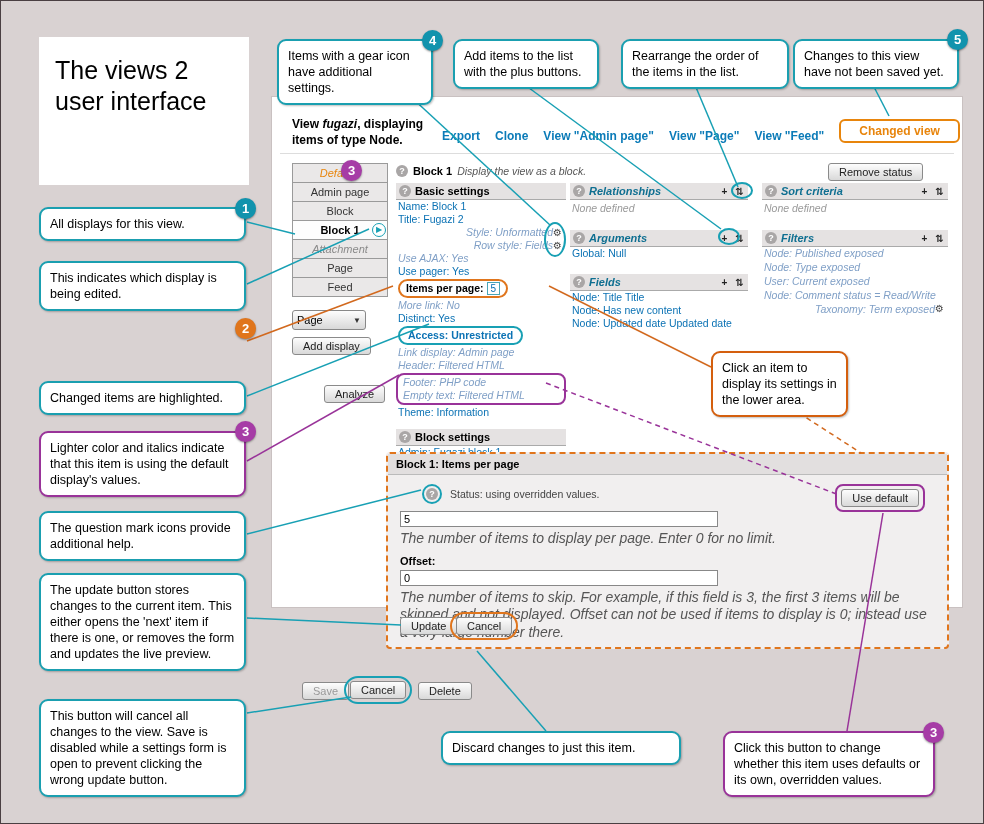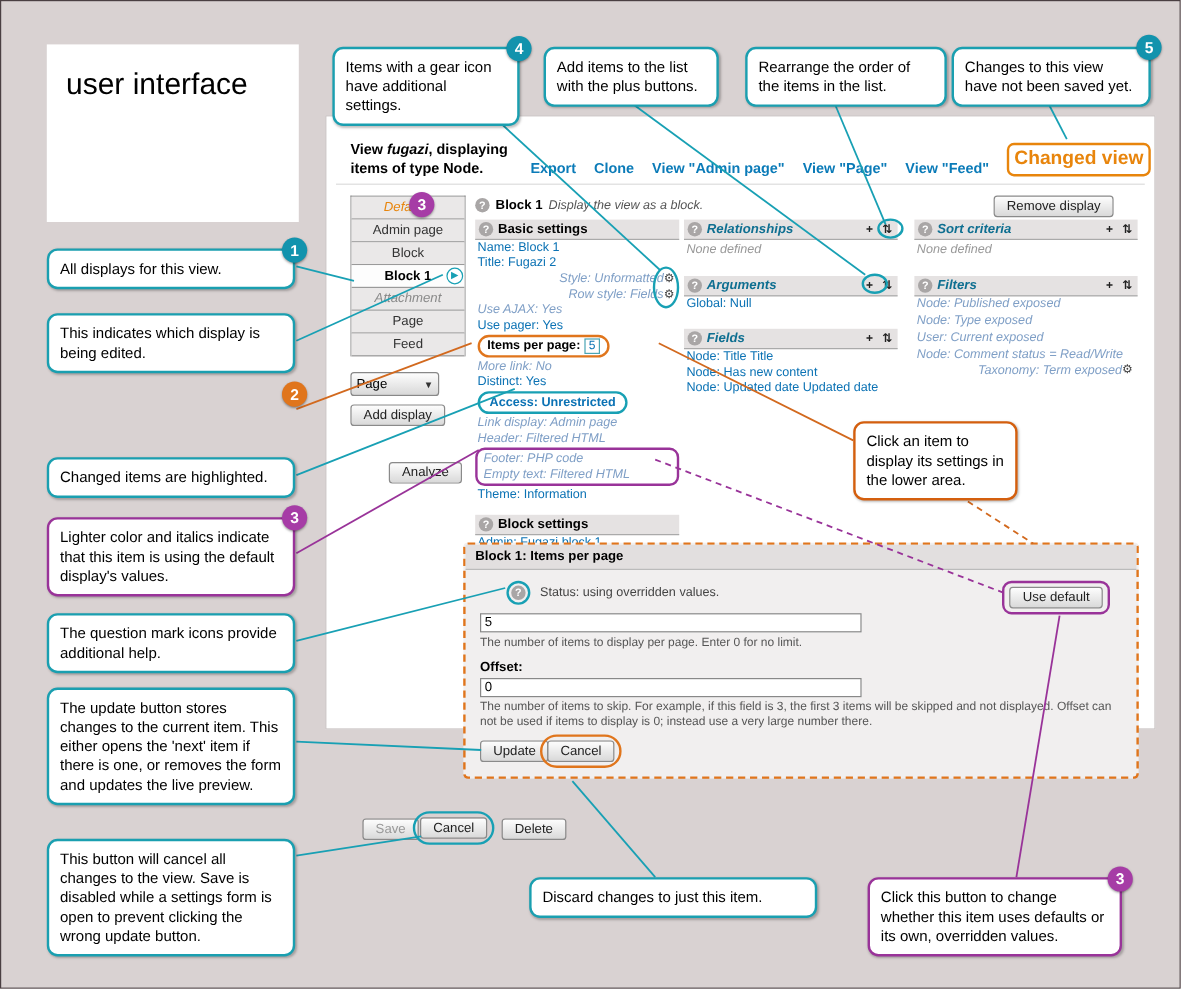--- a/index.html
+++ b/index.html
@@ -27,22 +27,22 @@
 
   
   .ui { position:absolute; left:270px; top:95px; width:692px; height:512px;
         background:#fff; border:1px solid #c9c1c1; z-index:1; font-size:11px; }
   .ui-title { position:absolute; left:20px; top:20px; width:154px; font-size:12px;
               font-weight:bold; line-height:1.3; color:#000; }
   .ui-links { position:absolute; left:170px; top:22px; display:flex; gap:15px;
               align-items:flex-end; }
   .ui-link { color:#0b7bb8; font-weight:bold; font-size:12px; text-decoration:none;
              white-space:nowrap; cursor:pointer; }
-  .changed-view { border:2px solid #e8850c; border-radius:6px; padding:3px 4px;
-                  color:#e8850c; font-weight:bold; font-size:16px; background:#fff;
+  .changed-view { border:2px solid #e8850c; border-radius:6px; padding:3px 18px;
+                  color:#e8850c; font-weight:bold; font-size:12px; background:#fff;
                   white-space:nowrap; }
   .ui-divider { position:absolute; left:8px; right:8px; top:56px; border-top:1px solid #ddd; }
 
   .display-list { position:absolute; left:20px; top:66px; width:96px;
                   border:1px solid #9a9a9a; border-bottom:none; }
   .display-item { height:19px; line-height:18px; text-align:center; font-size:11px;
                   background:#eae8e8; border-bottom:1px solid #9a9a9a; color:#333;
                   position:relative; cursor:pointer; }
   .display-item.defaults { color:#e8850c; font-style:italic; }
   .display-item.active { background:#fdfdfd; font-weight:bold; color:#000; }
@@ -104,21 +104,21 @@
                    border:2px dashed #e0751c; background:#f1efef; border-radius:4px; }
   .form-titlebar { background:#e2dfdf; border-bottom:1px solid #bbb; font-weight:bold;
                    font-size:11px; padding:4px 8px; }
   .form-body { position:absolute; left:12px; top:26px; right:12px; }
   .status-row { margin:4px 0 7px 22px; display:flex; gap:8px; align-items:center; }
   .q-oval { border:2px solid #18a0b4; border-radius:50%; padding:2px; display:inline-flex; }
   .status-text { font-size:10.5px; color:#444; }
   .text-input { width:318px; height:16px; border:1px solid #888; font-size:11px;
                 background:#fff; padding:0 3px; display:block;
                 font-family:"Liberation Sans","DejaVu Sans",sans-serif; }
-  .help-text { font-size:10px; color:#555; margin:3px 0 7px; line-height:1.25; }
+  .help-text { font-size:14px; color:#555; margin:3px 0 7px; line-height:1.25;font-style:italic; }
   .field-label { font-weight:bold; font-size:11px; margin:2px 0 3px; color:#000; }
   .orange-wrap { display:inline-block; border:2px solid #e0751c; border-radius:14px;
                  padding:3px 4px; }
   .teal-wrap { display:inline-block; border:2px solid #18a0b4; border-radius:14px;
                padding:3px 4px; }
   .purple-wrap { display:inline-block; border:2px solid #993399; border-radius:8px;
                  padding:3px 4px; background:#f1efef; }
 </style>
 </head>
 <body>
@@ -145,20 +145,21 @@
       <line x1="798" y1="412" x2="860" y2="452" stroke-dasharray="5 4"></line>
     </g>
     <g stroke="#993399" stroke-width="1.5" fill="none">
       <line x1="246" y1="460" x2="398" y2="374"></line>
       <line x1="545" y1="382" x2="838" y2="494" stroke-dasharray="5 4"></line>
       <line x1="882" y1="512" x2="846" y2="730"></line>
     </g>
   </svg>
 
   <div class="title-box">
+    <div>The views 2</div>
     <div>user interface</div>
   </div>
 
   <div class="callout" style="left:276px;top:38px;width:156px"><span>Items with a gear icon have additional settings.</span></div>
   <div class="callout" style="left:452px;top:38px;width:146px"><span>Add items to the list with the plus buttons.</span></div>
   <div class="callout" style="left:620px;top:38px;width:168px"><span>Rearrange the order of the items in the list.</span></div>
   <div class="callout" style="left:792px;top:38px;width:166px"><span>Changes to this view have not been saved yet.</span></div>
   <div class="callout" style="left:38px;top:206px;width:207px"><span>All displays for this view.</span></div>
   <div class="callout" style="left:38px;top:260px;width:207px"><span>This indicates which display is being edited.</span></div>
   <div class="callout" style="left:38px;top:380px;width:207px"><span>Changed items are highlighted.</span></div>
@@ -215,21 +216,21 @@
       <span class="sel-arrow">▼</span>
     </div>
     <button class="btn" style="position:absolute;left:20px;top:240px">Add display</button>
     <button class="btn" style="position:absolute;left:52px;top:288px">Analyze</button>
 
     <div class="display-header">
       <span class="help-icon">?</span>
       <b>Block 1</b>
       <i class="subtitle">Display the view as a block.</i>
     </div>
-    <button class="btn" style="position:absolute;left:556px;top:66px">Remove display</button>
+    <button class="btn" style="position:absolute;left:556px;top:66px">Remove status</button>
 
     <div class="col" style="left:124px;width:170px">
       <div class="sec-h">
         <span class="help-icon">?</span>
         <span>Basic settings</span>
       </div>
       <div class="gear-oval"></div>
       <div class="setting-row">Name: Block 1</div>
       <div class="setting-row">Title: Fugazi 2</div>
       <div class="setting-row dflt gearrow">

